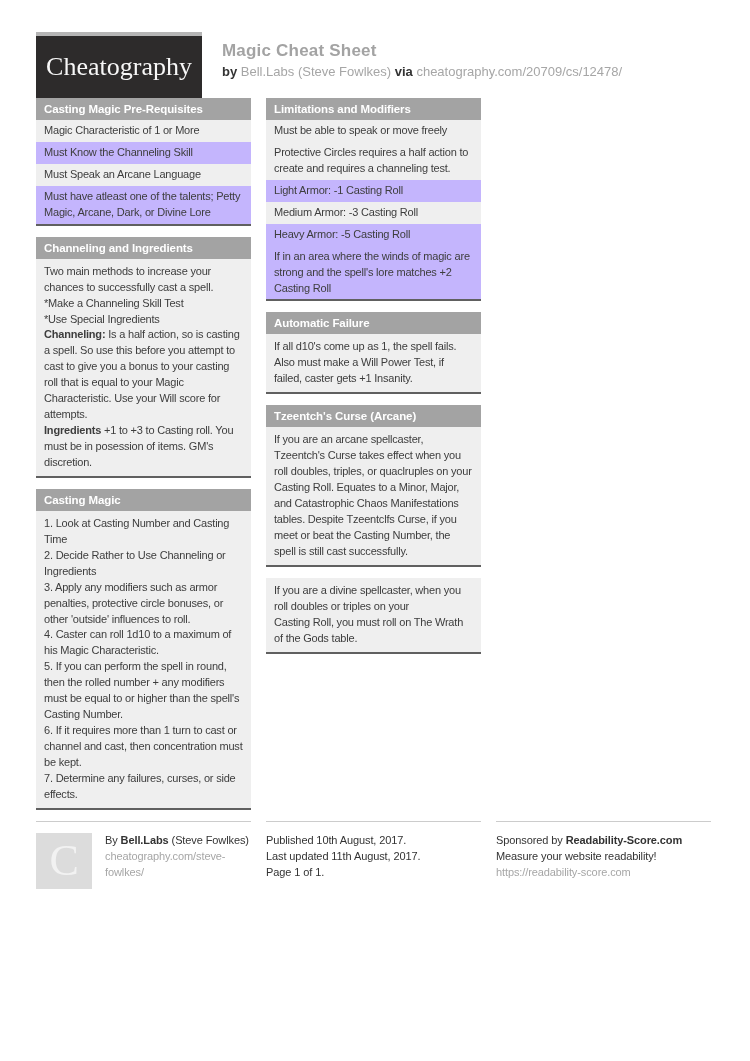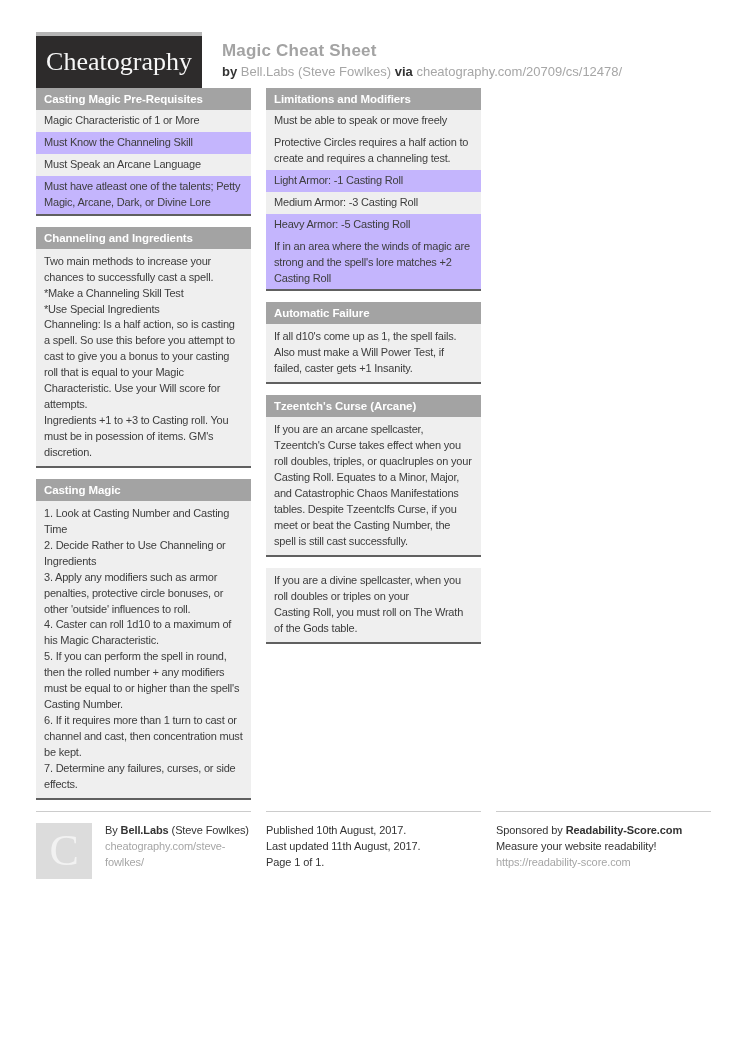--- a/index.html
+++ b/index.html
@@ -20,21 +20,21 @@
     width: 750px; height: 1061px;
     background: #ffffff;
     font-family: "Liberation Sans", sans-serif;
     overflow: hidden;
   }
   .page { padding: 32px 39px 0 36px; }
 
   
   header { display: flex; align-items: flex-start; }
   .logo {
-    width: 166px; height: 56px; flex: 0 0 166px;
+    width: 166px; height: 66px; flex: 0 0 166px;
     background: var(--logo-bg);
     border-top: 4px solid var(--logo-strip);
     color: #f7f7f7;
     font-family: "Liberation Serif", serif;
     font-size: 26px;
     display: flex; align-items: center; justify-content: center;
     cursor: pointer;
   }
   .title-block { margin-left: 20px; padding-top: 9px; }
   h1 { font-size: 17px; font-weight: bold; color: var(--title-text); letter-spacing: 0.2px; }
@@ -66,21 +66,21 @@
   .sec-row.odd { background: var(--row-shade); }
   .sec-block {
     background: var(--row-shade);
     padding: 5px 8px;
     font-size: 11px;
     letter-spacing: -0.2px;
     color: var(--body-text);
     line-height: 1.45;
   }
   .sec-block p { margin: 0; }
-  .sec-block .b { font-weight: normal; }
+  .sec-block .b { font-weight: bold; }
 
   
   footer { display: flex; gap: 15px; }
   .fcol {
     width: 215px; flex: 0 0 215px;
     border-top: 1px solid var(--footer-rule);
     padding-top: 11px;
     font-size: 11px;
     color: #333;
     line-height: 1.45;

